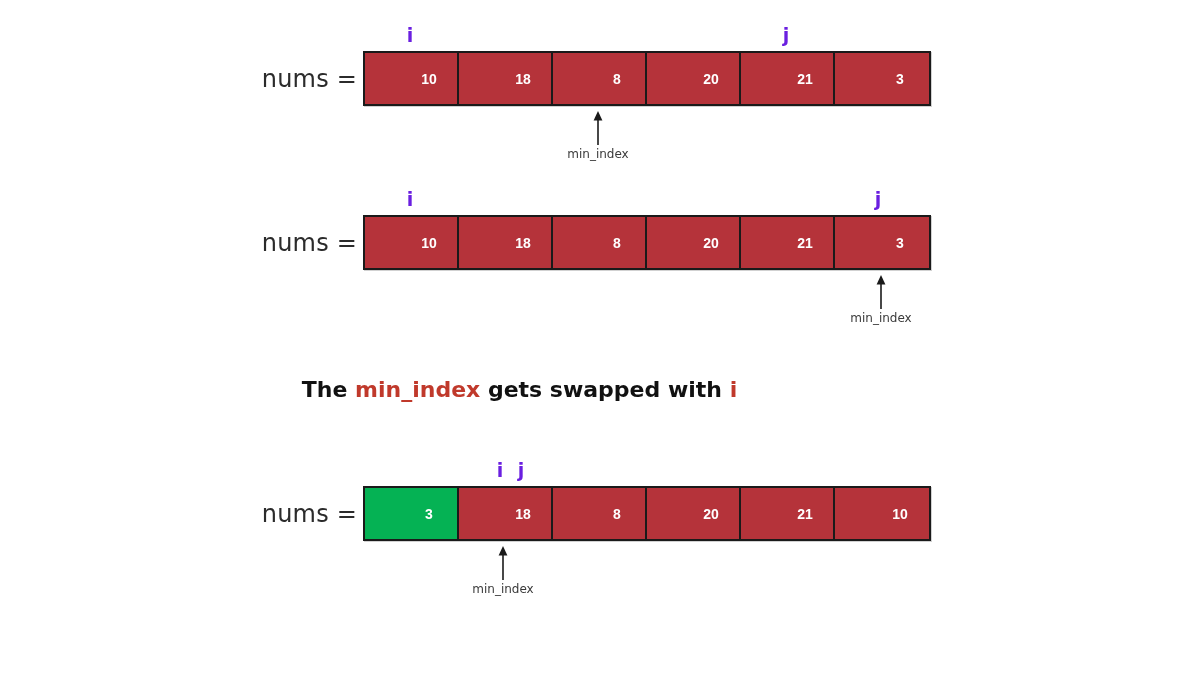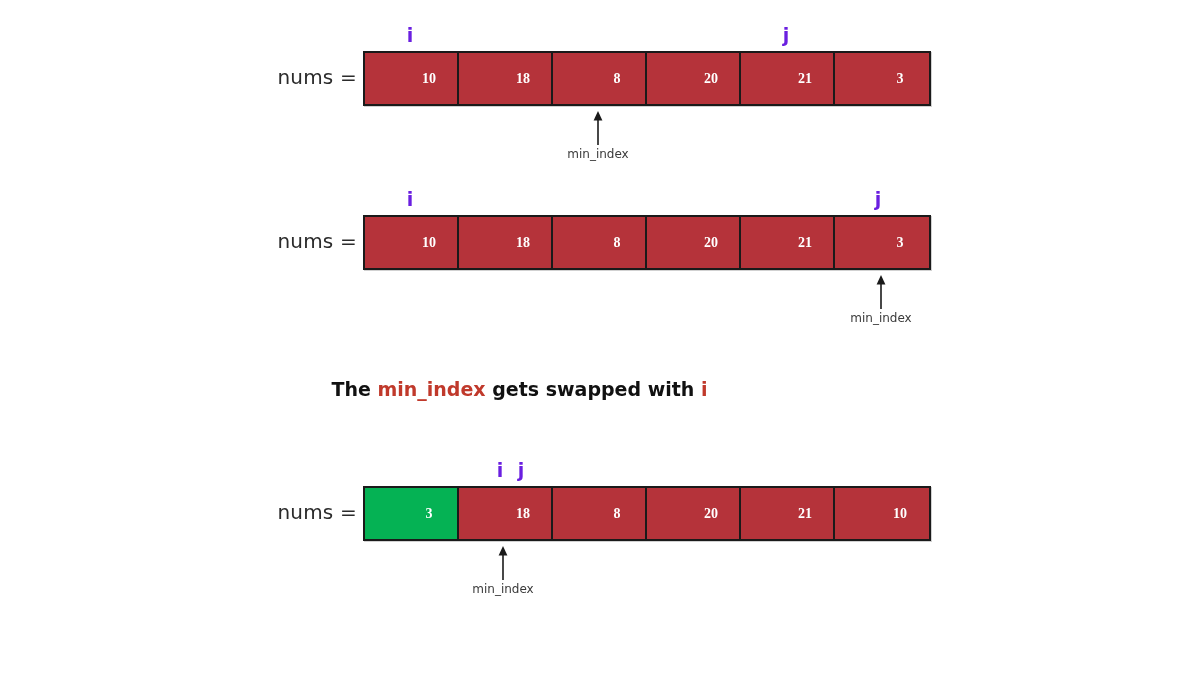--- a/index.html
+++ b/index.html
@@ -29,21 +29,21 @@
     position: absolute;
     left: 0;
     width: 1200px;
   }
 
   .nums-label {
     position: absolute;
     right: 843px;            
     width: 200px;
     text-align: right;
-    font-size: 20px;
+    font-size: 24px;
     color: #2b2b2b;
     letter-spacing: 0.2px;
     white-space: nowrap;
     font-family: "DejaVu Sans", "Liberation Sans", sans-serif;
   }
 
   .array {
     position: absolute;
     left: 363px;
     display: flex;
@@ -58,21 +58,21 @@
     height: 51px;
     box-sizing: border-box;
     border-right: 2px solid #1a1a1a;
     display: flex;
     align-items: center;
     justify-content: center;
     font-size: 14px;
     font-weight: bold;
     color: #ffffff;
     background: #b5333a;
-    font-family: Liberation Serif, serif;
+    font-family: Liberation Sans, sans-serif;
     padding-left: 36px;
   }
   .cell:last-child { border-right: none; }
   .cell.green { background: #05b254; }
 
   
   .ptr {
     position: absolute;
     font-size: 19px;
     font-weight: bold;
@@ -104,21 +104,21 @@
     white-space: nowrap;
     font-family: "DejaVu Sans", "Liberation Sans", sans-serif;
   }
 
   
   .note {
     position: absolute;
     left: 0;
     width: 1039px;
     text-align: center;
-    font-size: 19px;
+    font-size: 22px;
     font-weight: bold;
     color: #111111;
     line-height: 31px;
     font-family: "DejaVu Sans", "Liberation Sans", sans-serif;
   }
   .note .hl-red { color: #c0392b; }
   .note-line { display: block; }
 </style>
 </head>
 <body>

